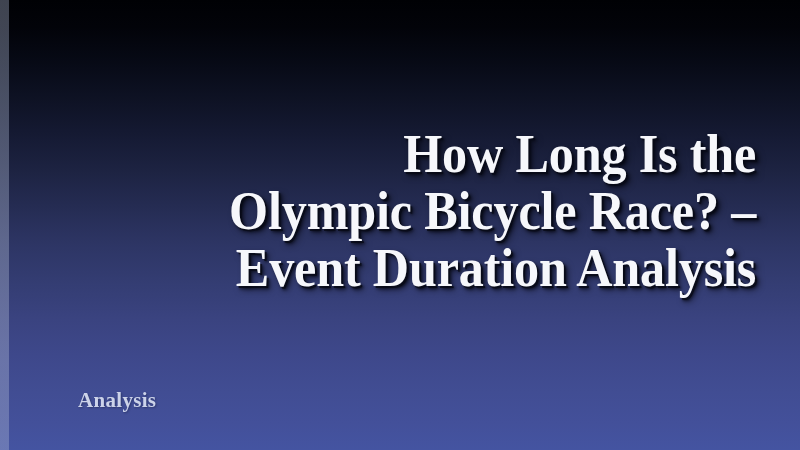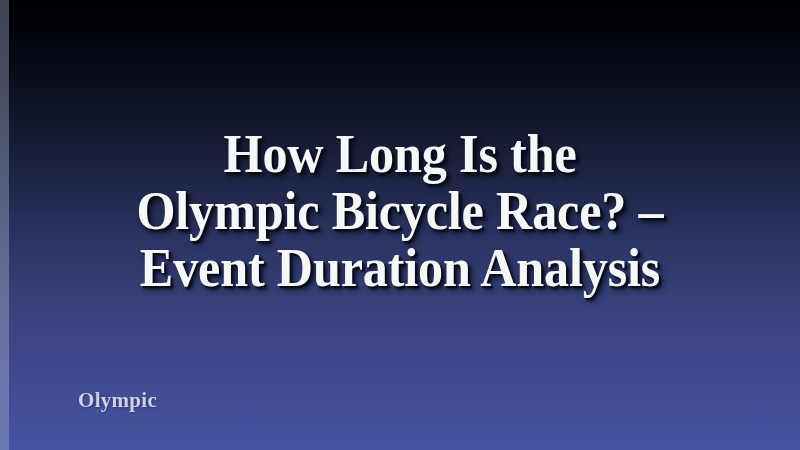--- a/index.html
+++ b/index.html
@@ -51,21 +51,21 @@
       rgba(180,190,218,0.34) 100%
     );
     pointer-events: none;
   }
 
   #title-block {
     position: absolute;
     left: 0;
     right: 0;
     top: 126px;
-    text-align: center;
+    text-align: right;
     padding: 0 17px;
     box-sizing: border-box;
   }
 
   .title-line {
     display: block;
     color: #f6f7fb;
     font-family: "Liberation Serif", "DejaVu Serif", serif;
     font-weight: bold;
     font-size: 54px;
@@ -99,15 +99,15 @@
 <div id="slide">
 
   <div id="left-edge-strip"></div>
 
   <div id="title-block">
     <span class="title-line">How Long Is the</span>
     <span class="title-line">Olympic Bicycle Race? –</span>
     <span class="title-line">Event Duration Analysis</span>
   </div>
 
-  <div id="footer-brand">Olympic</div>
+  <div id="footer-brand">Analysis</div>
 
 </div>
 
 </body></html>

